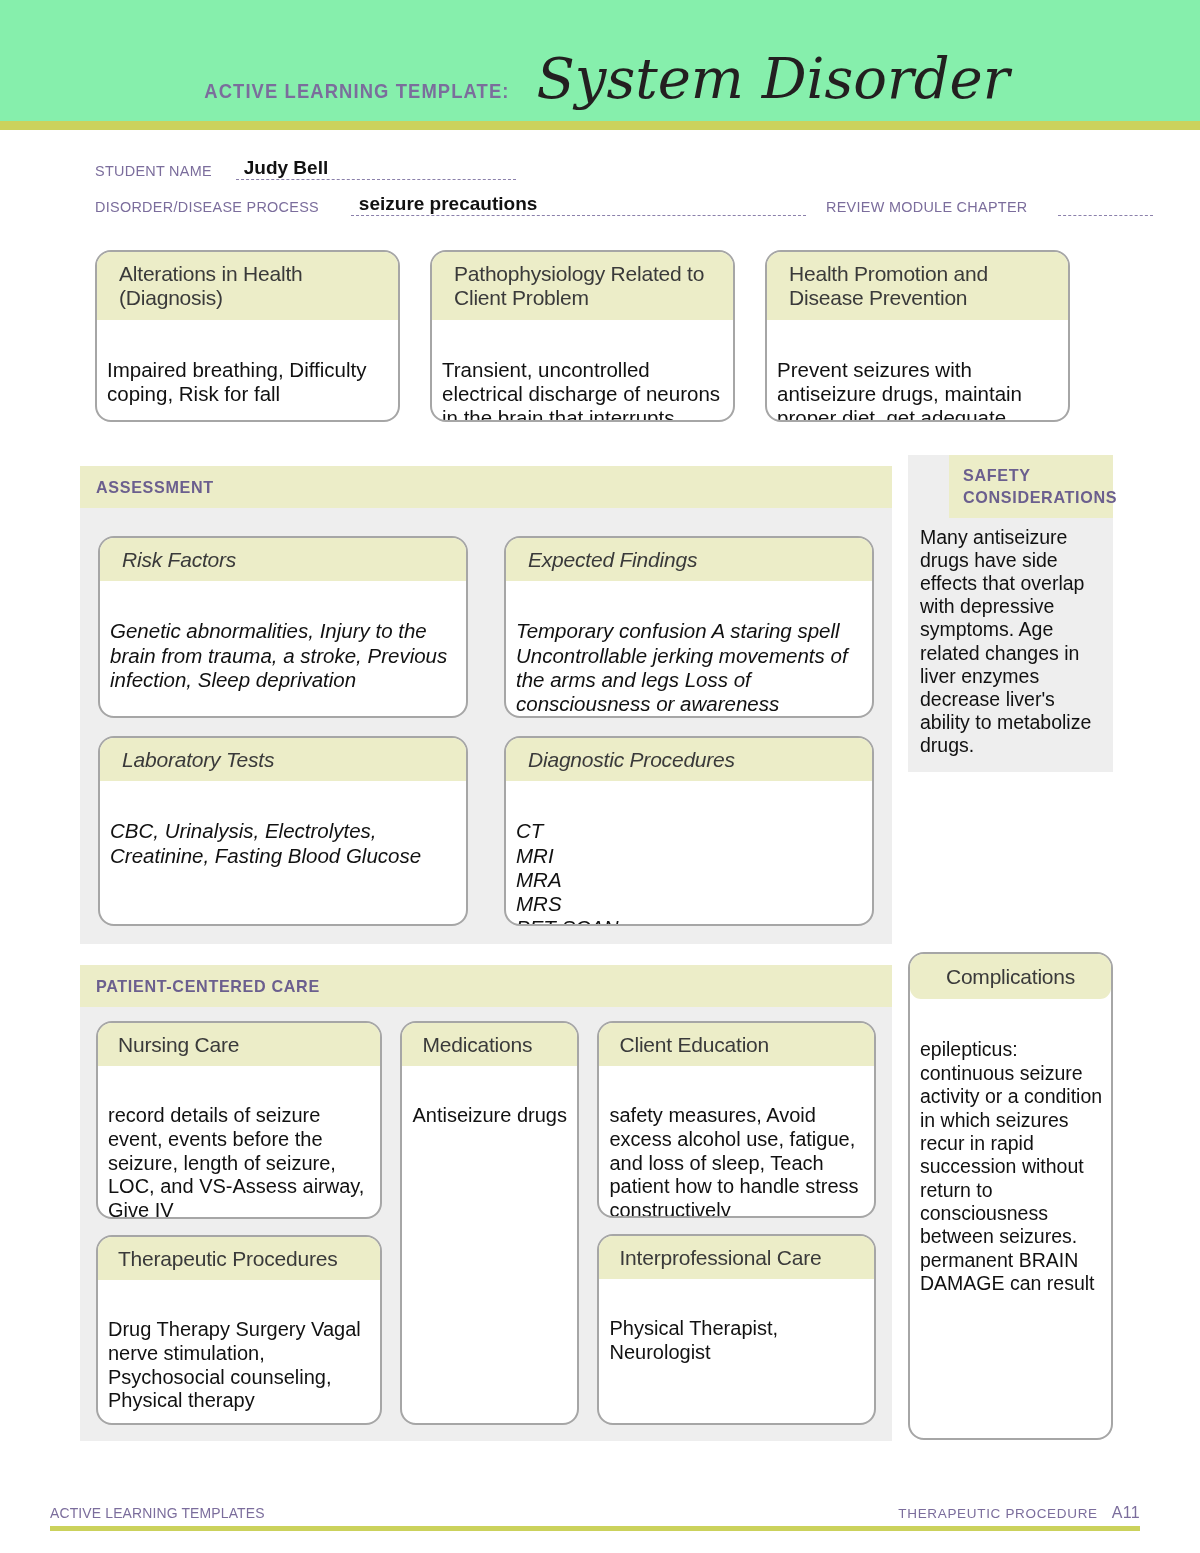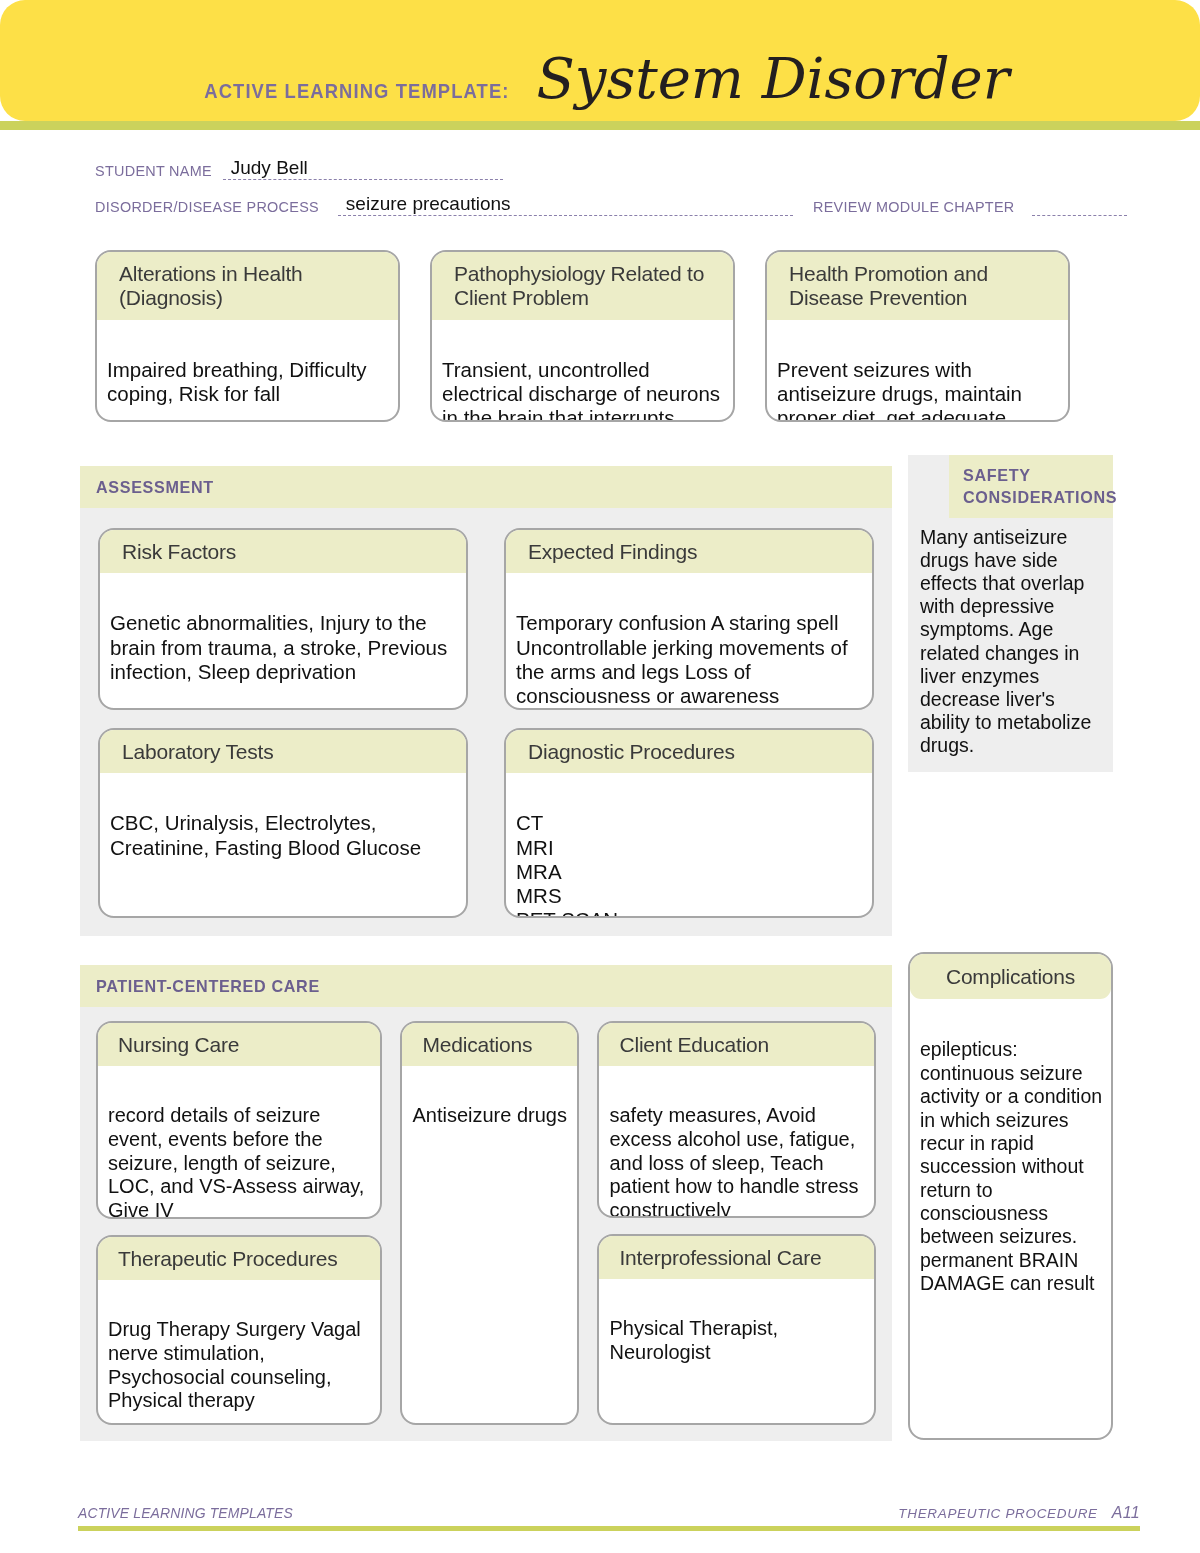--- a/index.html
+++ b/index.html
@@ -10,23 +10,22 @@
     background: #ffffff;
     font-family: "Liberation Sans", sans-serif;
     color: #1a1a1a;
     position: relative;
     overflow: hidden;
   }
 
   
   .header-band {
     height: 121px;
-    background: #fde047;
+    background: #86efac;
     position: relative;
-    border-radius: 25px;
   }
   .header-inner {
     position: absolute;
     left: 0; right: 0;
     bottom: 14px;
     display: flex;
     align-items: baseline;
     justify-content: center;
   }
   .header-kicker {
@@ -67,22 +66,23 @@
     font-size: 15.5px;
     color: #7b6d9c;
     letter-spacing: 0.02em;
     transform: scaleX(0.93);
     transform-origin: left bottom;
     font-weight: 400;
   }
   .id-fill {
     position: relative;
     border-bottom: 1.5px dashed #8b80ab;
-    margin-left: 2px;
+    margin-left: 15px;
     height: 20px;
+    font-weight: bold;
   }
   .id-fill.w-name { width: 280px; }
   .id-fill.w-proc { width: 455px; }
   .id-fill.w-chap { width: 95px; }
   .id-value {
     position: absolute;
     left: 8px;
     bottom: 2px;
     font-size: 19px;
     color: #111;
@@ -142,21 +142,22 @@
 
   .assessment {
     position: absolute;
     left: 80px;
     top: 466px;
     width: 812px;
   }
   .grid-2 {
     display: flex;
     gap: 36px;
-    padding: 20px 18px 18px 18px;
+    padding: 28px 18px 18px 18px;
+    font-style: italic;
   }
   .grid-2 .card { flex: 1; }
 
   .row-a .card { height: 182px; }
   .row-a .card-body { height: 128px; }
   .row-b { padding-top: 0; }
   .row-b .card { height: 190px; }
   .row-b .card-body { height: 136px; }
 
   
@@ -229,24 +230,23 @@
   .complications .card-body {
     font-size: 19.5px;
     line-height: 1.2;
     height: 432px;
     padding: 7px 8px 7px 10px;
   }
 
   
   .footer {
     position: absolute;
-    left: 78px;
+    left: 50px;
     right: 60px;
     bottom: 22px;
-    font-style: italic;
   }
   .footer-row {
     display: flex;
     align-items: baseline;
     justify-content: space-between;
     padding-bottom: 4px;
   }
   .footer-left {
     font-size: 15px;
     color: #7b6d9c;

